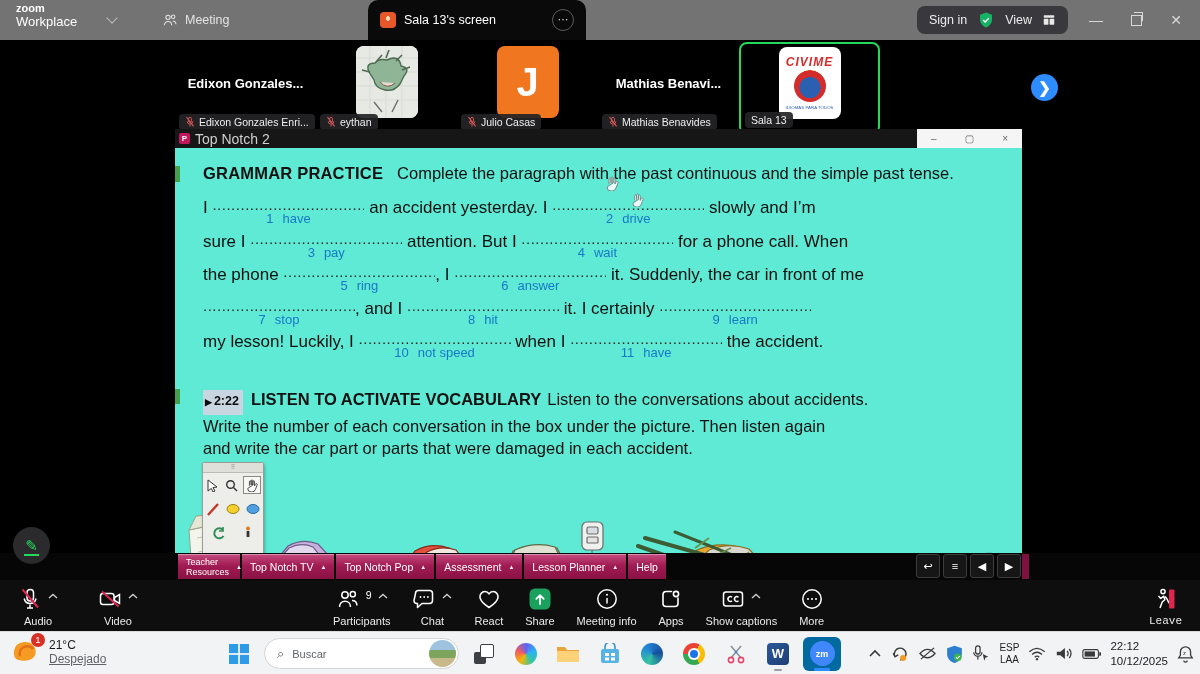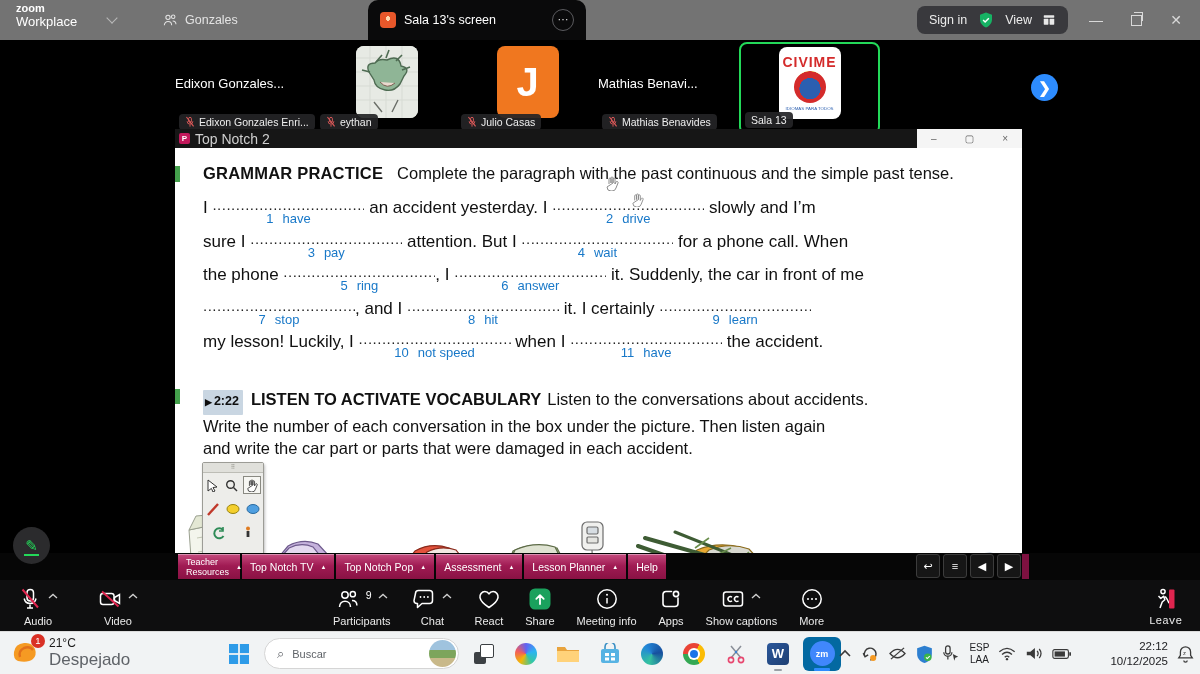--- a/index.html
+++ b/index.html
@@ -18,36 +18,36 @@
   #tab-screen .ellip{margin-left:auto;width:20px;height:20px;border:1px solid #5a5a5e;border-radius:50%;color:#ddd;font-size:11px;line-height:18px;text-align:center;}
   #signin-pill{position:absolute;right:132px;top:6px;height:28px;background:#39393d;border-radius:8px;display:flex;align-items:center;gap:10px;padding:0 12px;color:#ececec;font-size:12.5px;}
   .wctl{position:absolute;top:0;width:40px;height:40px;color:#d9d9d9;font-size:14px;display:flex;align-items:center;justify-content:center;}
   #w-min{right:84px;} #w-max{right:44px;} #w-close{right:4px;}
   .maxi{width:9px;height:9px;border:1.3px solid #d9d9d9;position:relative;}
   .maxi::before{content:'';position:absolute;left:2px;top:-4px;width:8px;height:8px;border-top:1.3px solid #d9d9d9;border-right:1.3px solid #d9d9d9;}
   
   #strip{position:absolute;left:175px;top:42px;width:847px;height:93px;display:flex;}
   .tile{width:141px;height:93px;position:relative;flex:0 0 auto;box-sizing:border-box;}
   .tile.active{border:2px solid #23d959;border-radius:8px;}
-  .tile .cname{position:absolute;left:0;right:0;top:34px;color:#fff;font-weight:normal;font-size:13px;white-space:nowrap;overflow:hidden;}
+  .tile .cname{position:absolute;left:0;right:0;top:34px;text-align:center;color:#fff;font-weight:bold;font-size:13px;white-space:nowrap;overflow:hidden;}
   .tile .plabel{position:absolute;left:4px;bottom:5px;background:rgba(36,36,38,.92);border-radius:4px;color:#efefef;font-size:10.5px;padding:2px 6px;display:flex;align-items:center;gap:4px;max-width:128px;white-space:nowrap;overflow:hidden;}
   .tile .avatar-letter{position:absolute;left:50%;top:4px;transform:translateX(-50%);width:62px;height:72px;border-radius:8px;background:#f0771f;color:#fff;font-size:40px;font-weight:bold;display:flex;align-items:center;justify-content:center;}
   .tile .avatar-box{position:absolute;left:50%;top:4px;transform:translateX(-50%);width:62px;height:72px;border-radius:8px;overflow:hidden;background:#e7eae4;}
   .tile .logo-box{position:absolute;left:50%;top:3px;transform:translateX(-50%);width:62px;height:72px;border-radius:8px;background:#fff;display:flex;flex-direction:column;align-items:center;justify-content:center;gap:1px;}
-  .logo-word{color:#d42b2b;font-weight:bold;font-size:14px;letter-spacing:1px;}
+  .logo-word{color:#d42b2b;font-weight:bold;font-size:12px;letter-spacing:1px;font-style:italic;}
   .logo-globe{width:32px;height:32px;border-radius:50%;background:radial-gradient(circle at 50% 55%,#2b5fb0 0 44%,#d42b2b 45% 72%,#e8b93b 73% 100%);}
   .logo-sub{color:#2b5fb0;font-size:8px;transform:scale(.55);white-space:nowrap;}
   #next-part{position:absolute;left:1031px;top:74px;width:27px;height:27px;border-radius:50%;background:#2d8cff;color:#fff;font-size:15px;font-weight:bold;display:flex;align-items:center;justify-content:center;border:none;}
   
   #swin{position:absolute;left:175px;top:129px;width:847px;}
   #swin-tb{height:19px;background:#161616;display:flex;align-items:center;position:relative;}
   #swin-tb .pico{width:11px;height:11px;background:#c2185b;border-radius:2px;color:#fff;font-size:8px;font-weight:bold;text-align:center;line-height:11px;margin:0 5px 0 4px;}
   #swin-tb .ttl{color:#cfcfcf;font-size:14px;}
   #swin-tb .ctlseg{position:absolute;right:0;top:0;width:105px;height:19px;background:#f5f5f5;display:flex;align-items:center;justify-content:space-around;color:#666;font-size:10px;}
-  #swin-content{position:relative;width:847px;height:455px;background:#ffffff;overflow:hidden;}
+  #swin-content{position:relative;width:847px;height:455px;background:#5eead4;overflow:hidden;}
   .gsliver{position:absolute;left:0;width:5px;background:#44a04c;}
   #g-head{position:absolute;left:28px;top:16px;font-size:16.5px;color:#111;white-space:nowrap;}
   #g-head b{font-size:16.5px;letter-spacing:.2px;margin-right:14px;}
   #paragraph{position:absolute;left:28px;top:48px;color:#101010;font-size:17px;}
   .bline{height:33.5px;white-space:nowrap;}
   .blank{display:inline-block;position:relative;width:152px;vertical-align:baseline;}
   .dots{display:block;width:100%;overflow:hidden;white-space:nowrap;color:#222;font-size:15px;letter-spacing:.5px;}
   .hint{position:absolute;left:0;right:0;top:15px;text-align:center;color:#1878c8;font-size:13px;white-space:nowrap;}
   .hint .hn{margin-right:9px;}
   #listen{position:absolute;left:28px;top:240px;font-size:16.5px;color:#111;line-height:22.5px;width:800px;}
@@ -83,21 +83,21 @@
   .zbadge{font-size:10.5px;color:#fff;position:relative;top:2px;}
   #ztb-left{position:absolute;left:18px;top:7px;display:flex;gap:40px;}
   #ztb-center{position:absolute;left:333px;top:7px;display:flex;gap:22px;}
   #ztb-right{position:absolute;right:18px;top:7px;font-family:Liberation Mono, monospace;}
   
   #taskbar{position:absolute;left:0;top:631px;width:1200px;height:43px;background:#f1f3f4;border-top:1px solid #dcdcdc;}
   #weather{position:absolute;left:10px;top:4px;display:flex;align-items:center;gap:7px;}
   #weather .wico{position:relative;width:32px;height:32px;}
   #weather .badge{position:absolute;right:-3px;top:-3px;width:14px;height:14px;border-radius:50%;background:#d93025;color:#fff;font-size:9.5px;text-align:center;line-height:14px;}
   #weather .t1{font-size:12px;color:#1b1b1b;}
-  #weather .t2{font-size:17px;color:#5f6368;}
+  #weather .t2{font-size:12px;color:#5f6368;text-decoration:underline;}
   #tb-center{position:absolute;left:222px;top:4px;height:35px;display:flex;align-items:center;gap:8px;}
   .tb-ico{width:34px;height:34px;display:flex;align-items:center;justify-content:center;position:relative;border-radius:5px;}
   #search-pill{width:195px;height:31px;background:#fff;border:1px solid #d5d5d5;border-radius:16px;display:flex;align-items:center;padding:0 2px 0 12px;box-sizing:border-box;gap:8px;}
   #search-pill .sq{color:#5f6368;font-size:13px;}
   #search-pill .stext{color:#5f6368;font-size:11px;flex:1;}
   #search-pill .simg{width:27px;height:27px;border-radius:50%;background:linear-gradient(180deg,#9fc3de 0 38%,#7da55c 38% 68%,#c9b98a 68% 100%);}
   .underdash{position:absolute;bottom:0;left:50%;transform:translateX(-50%);width:8px;height:2px;border-radius:1px;background:#9aa0a6;}
   #zoom-task{width:38px;height:34px;background:#0369a1;border-radius:6px;}
   #zoom-task .zc{width:25px;height:25px;border-radius:50%;background:#4087fc;color:#fff;font-weight:bold;font-size:9px;display:flex;align-items:center;justify-content:center;}
   #zoom-task .underdash{width:16px;height:3px;background:#2d8cff;}
@@ -105,41 +105,41 @@
   .chrome-ico::before{content:'';position:absolute;left:5px;top:5px;width:12px;height:12px;border-radius:50%;background:#fff;}
   .chrome-ico::after{content:'';position:absolute;left:7px;top:7px;width:8px;height:8px;border-radius:50%;background:#1a73e8;}
   .edge-ico{width:22px;height:22px;border-radius:50%;background:conic-gradient(from 200deg,#35c2a0,#2387d8,#174f9e,#35c2a0);}
   .copilot-ico{width:22px;height:22px;border-radius:50%;background:conic-gradient(#6262f2,#2bb3f2,#35c7a4,#f2b705,#f25c5c,#6262f2);}
   .word-ico{width:22px;height:22px;border-radius:4px;background:linear-gradient(135deg,#2b579a,#1e3f73);color:#fff;font-weight:bold;font-size:13px;display:flex;align-items:center;justify-content:center;}
   .tview{position:relative;width:20px;height:20px;}
   .tview::before{content:'';position:absolute;left:0;bottom:0;width:12px;height:12px;background:#3c4043;border-radius:2px;}
   .tview::after{content:'';position:absolute;right:0;top:0;width:12px;height:12px;background:#fff;border:1.4px solid #3c4043;border-radius:2px;}
   #tray{position:absolute;right:6px;top:0;height:43px;display:flex;align-items:center;gap:9px;}
   #lang{font-size:10px;color:#202124;line-height:1.15;text-align:center;}
-  #clock{font-size:11.5px;color:#202124;text-align:right;line-height:1.3;margin-left:30px;}
+  #clock{font-size:11.5px;color:#202124;line-height:1.3;}
 </style>
 </head>
 <body>
 
 <div id="app">
 
   <header id="topbar">
     <div id="brand">
       <div class="b1">zoom</div>
       <div class="b2">Workplace</div>
     </div>
     <span id="brand-chev" class="chev-dn"></span>
     <div id="tab-meeting">
       <svg width="16" height="16" viewBox="0 0 24 24" fill="none" stroke="#e3e3e3" stroke-width="1.6">
           <circle cx="9" cy="8" r="3.2"></circle>
           <path d="M3.5 20c0-3.5 2.4-5.8 5.5-5.8s5.5 2.3 5.5 5.8"></path>
           <circle cx="16.8" cy="7.2" r="2.6"></circle>
           <path d="M16 13.5c2.9 0 4.9 2 4.9 5"></path>
         </svg>
-      <span>Gonzales</span>
+      <span>Meeting</span>
     </div>
     <div id="tab-screen">
       <span class="appico"></span>
       <span>Sala 13's screen</span>
       <span class="ellip">⋯</span>
     </div>
     <div id="signin-pill">
       <span>Sign in</span>
       <svg width="18" height="18" viewBox="0 0 24 24">
           <path d="M12 2l8 3v6c0 5-3.5 9.3-8 11-4.5-1.7-8-6-8-11V5z" fill="#16b364"></path>

